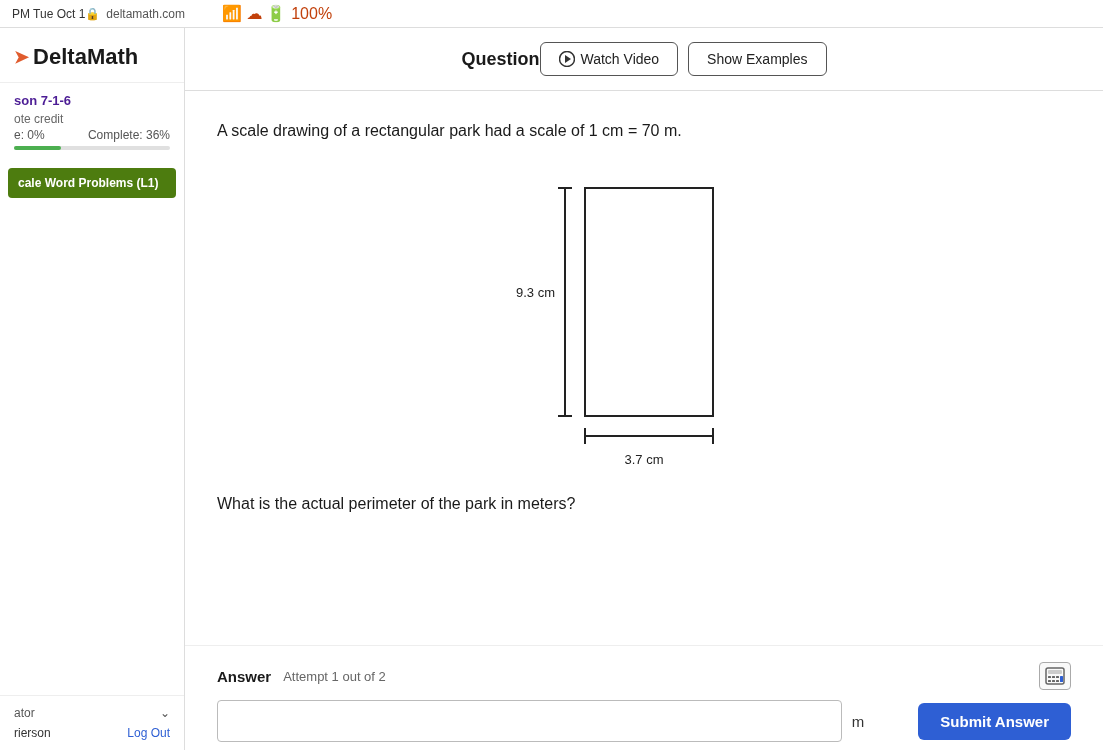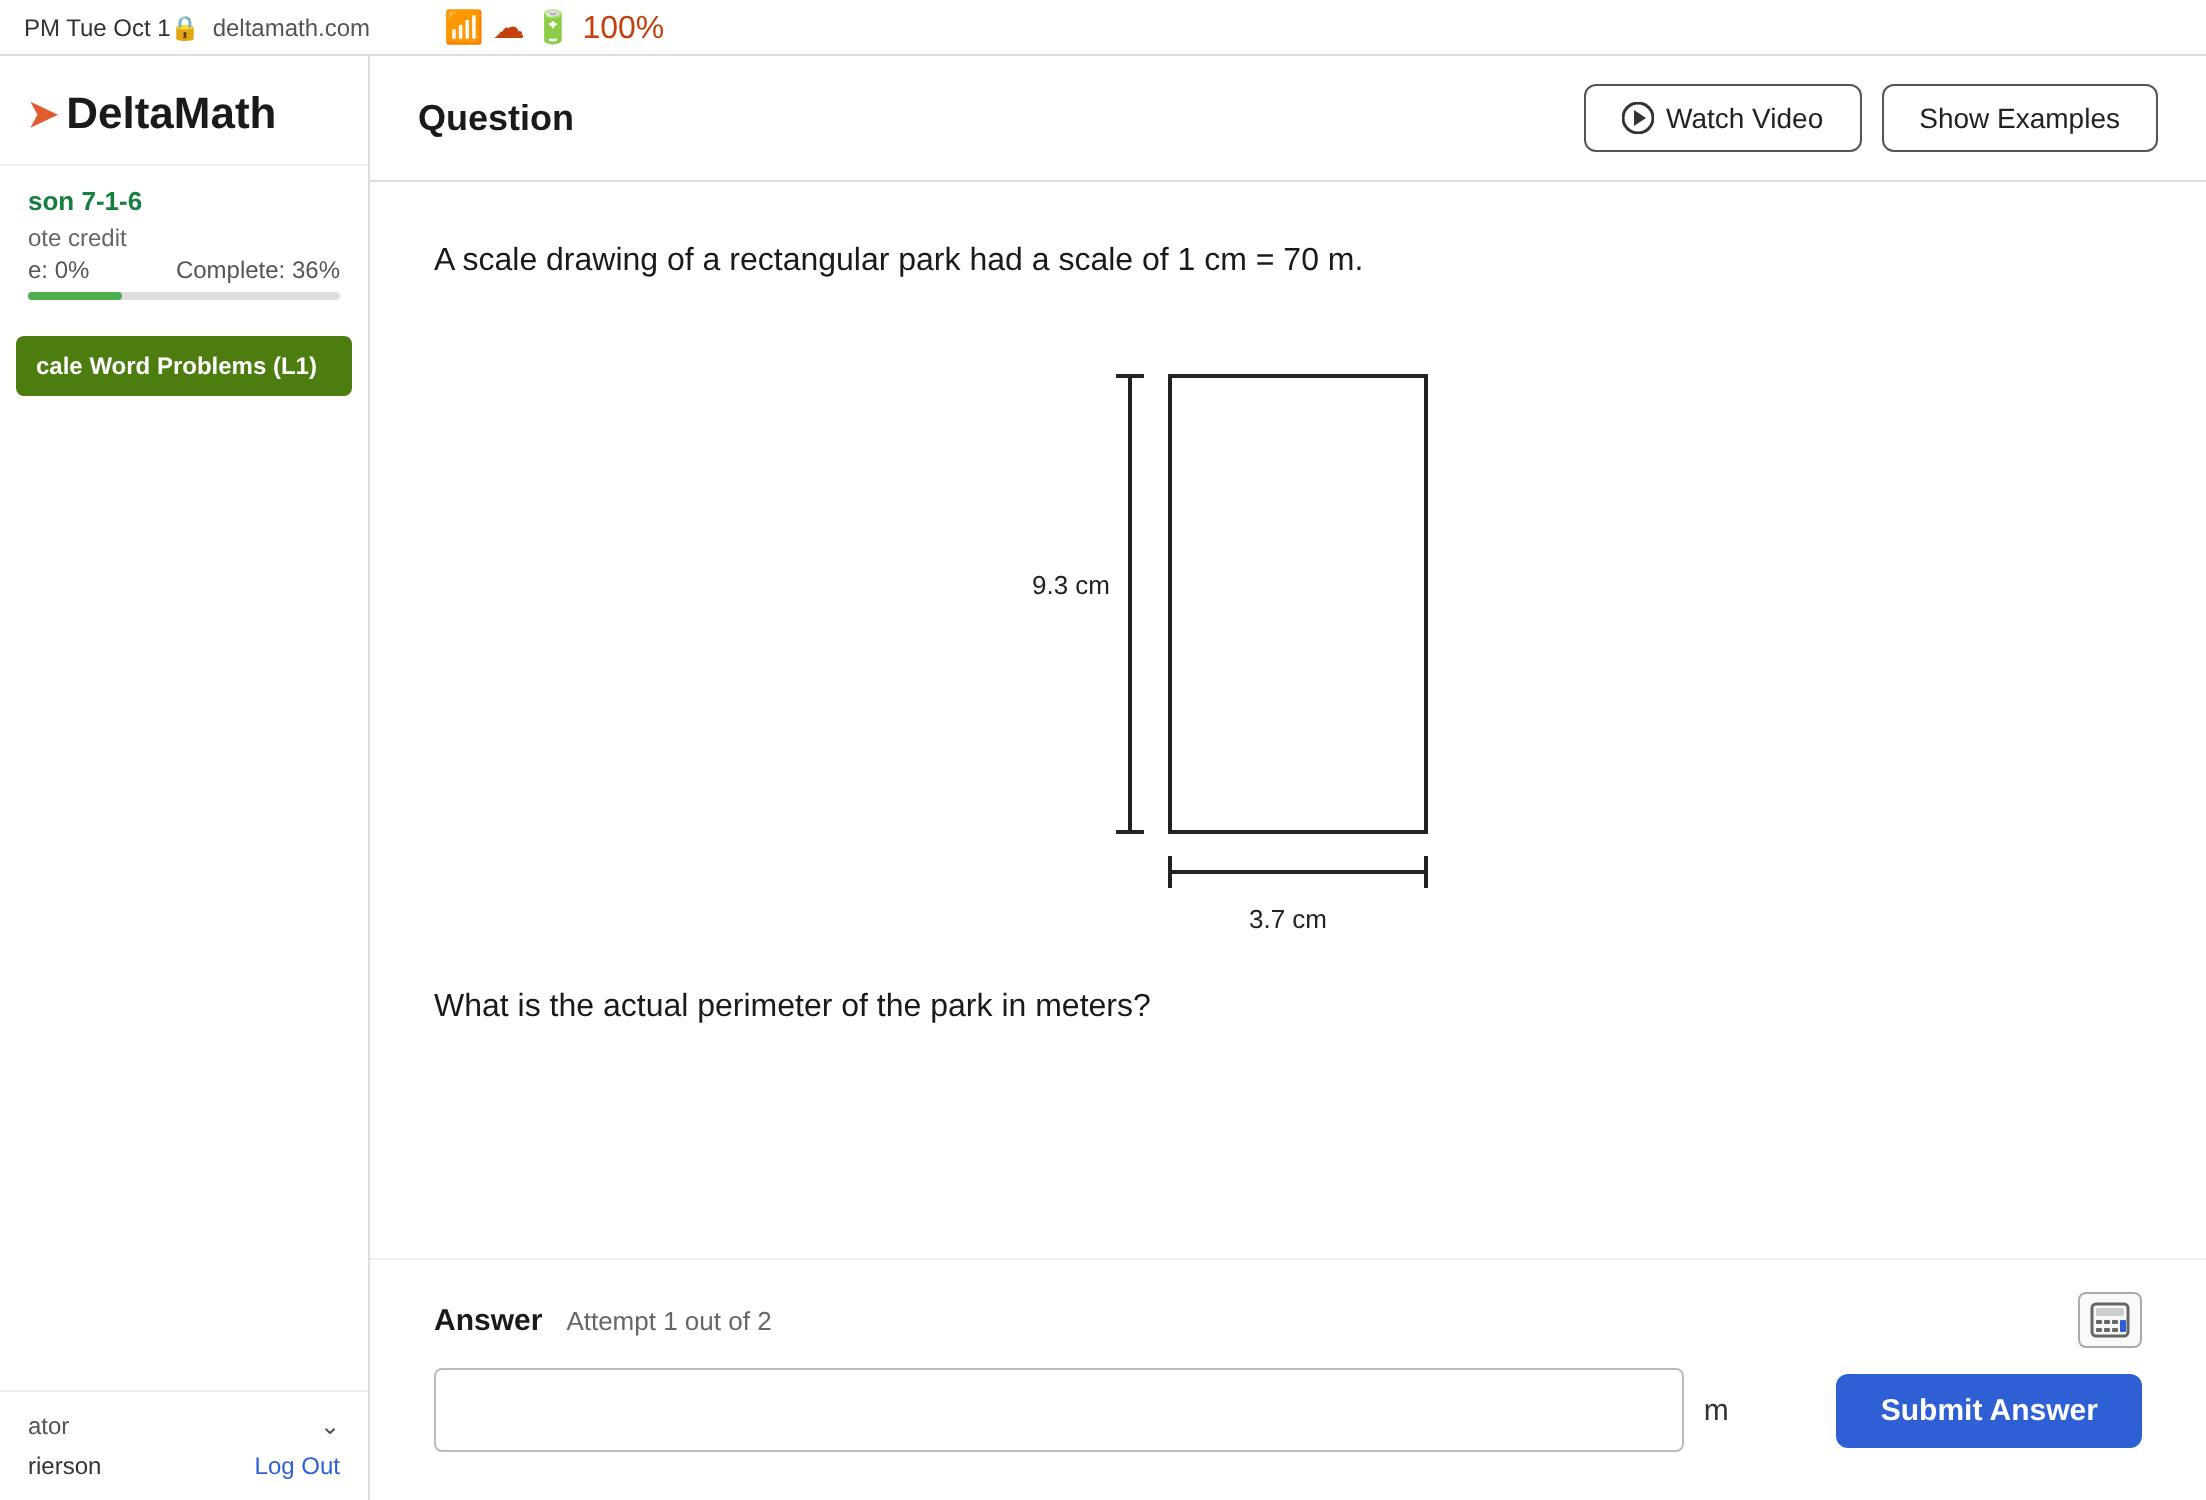--- a/index.html
+++ b/index.html
@@ -61,21 +61,21 @@
     .sidebar-logo .arrow {
       color: #e05c2e;
       font-size: 18px;
     }
     .sidebar-section {
       padding: 10px 14px 4px;
     }
     .sidebar-lesson {
       font-size: 13px;
       font-weight: 600;
-      color: #15803d;
+      color: #4c1d95;
       margin-bottom: 4px;
     }
     .sidebar-sub {
       font-size: 12px;
       color: #666;
       margin-bottom: 2px;
     }
     .sidebar-progress-row {
       display: flex;
       align-items: center;
@@ -140,21 +140,21 @@
       display: flex;
       flex-direction: column;
       overflow: hidden;
     }
     .question-header {
       background: #fff;
       border-bottom: 1px solid #ddd;
       padding: 14px 24px;
       display: flex;
       align-items: center;
-      justify-content: space-between;
+      justify-content: center;
     }
     .question-label {
       font-size: 18px;
       font-weight: 600;
       color: #1a1a1a;
     }
     .header-buttons {
       display: flex;
       gap: 10px;
     }
@@ -231,21 +231,21 @@
       white-space: nowrap;
     }
     .question-text {
       font-size: 16px;
       color: #1a1a1a;
       margin-bottom: 20px;
     }
     .answer-section {
       background: #fff;
       border-top: 1px solid #eee;
-      padding: 16px 32px 24px;
+      padding: 16px 32px 8px;
     }
     .answer-label-row {
       display: flex;
       align-items: center;
       justify-content: space-between;
       margin-bottom: 10px;
     }
     .answer-label {
       font-size: 15px;
       font-weight: 600;

